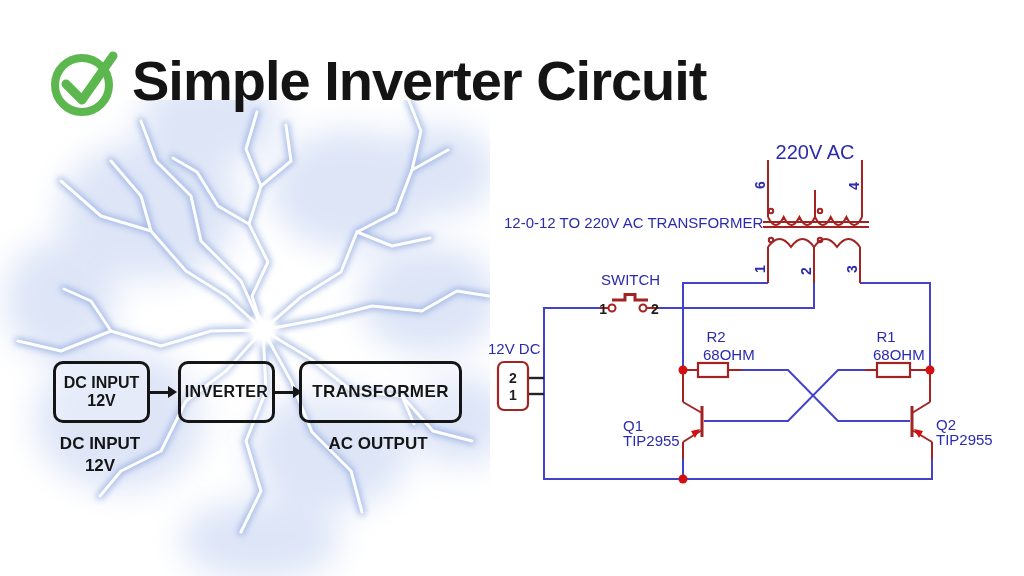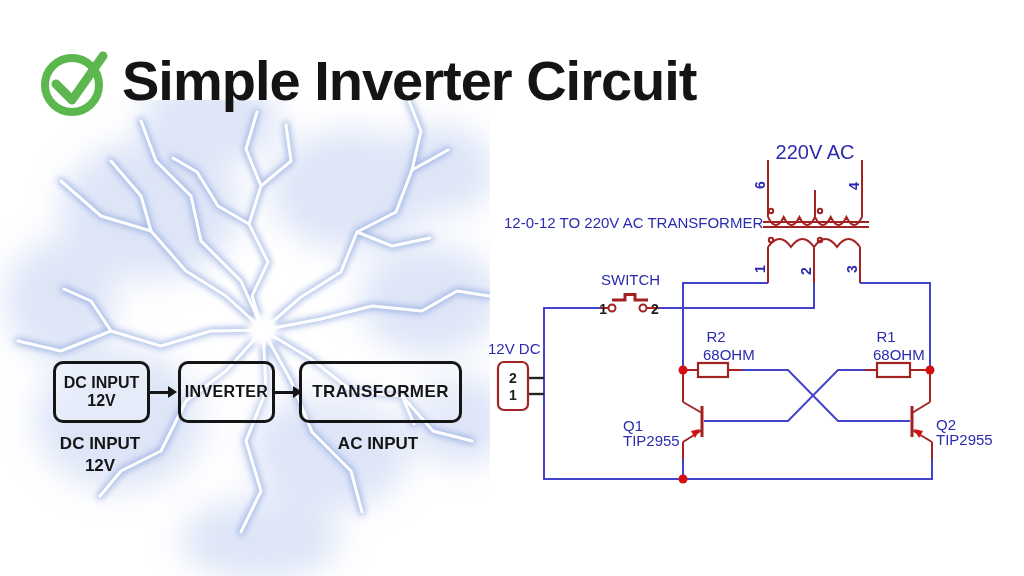--- a/index.html
+++ b/index.html
@@ -1,19 +1,19 @@
 <!DOCTYPE html>
 <html><head>
 <meta charset="utf-8">
 <style>
   html,body{margin:0;padding:0;background:#fff;}
   .page{position:relative;width:1024px;height:576px;background:#ffffff;overflow:hidden;
         font-family:"Liberation Sans",sans-serif;}
   
-  .header{position:absolute;left:6px;top:0;width:980px;height:130px;}
+  .header{position:absolute;left:16px;top:0;width:980px;height:130px;}
   .check{position:absolute;left:33px;top:46px;}
   .title{position:absolute;left:116px;top:48px;margin:0;font-size:56px;font-weight:bold;
          color:#141414;letter-spacing:-1px;white-space:nowrap;}
   
   .lightning{position:absolute;left:0;top:100px;}
   
   .bd-box{position:absolute;box-sizing:border-box;border:3px solid #151515;border-radius:10px;
           display:flex;flex-direction:column;align-items:center;justify-content:center;
           font-weight:bold;color:#151515;background:rgba(255,255,255,0.25);line-height:1.15;}
   .bd-box1{left:53px;top:361px;width:97px;height:62px;font-size:16px;}
@@ -115,21 +115,21 @@
         <i class="head"></i>
       </div>
     <div class="bd-box bd-box3">
       <span>TRANSFORMER</span>
     </div>
     <div class="bd-caption cap-in">
       <div>DC INPUT</div>
       <div>12V</div>
     </div>
     <div class="bd-caption cap-out">
-      <div>AC INPUT</div>
+      <div>AC OUTPUT</div>
     </div>
   </div>
 
   <svg class="schematic" width="544" height="370" viewBox="480 130 544 370">
 
     <g>
       <path class="bw" d="M768,283 H683 V366"></path>
       <path class="bw" d="M860,283 H930 V366"></path>
       <path class="bw" d="M814,283 V308 H659"></path>
       <path class="bw" d="M600,308 H544 V479 H932 V459"></path>

